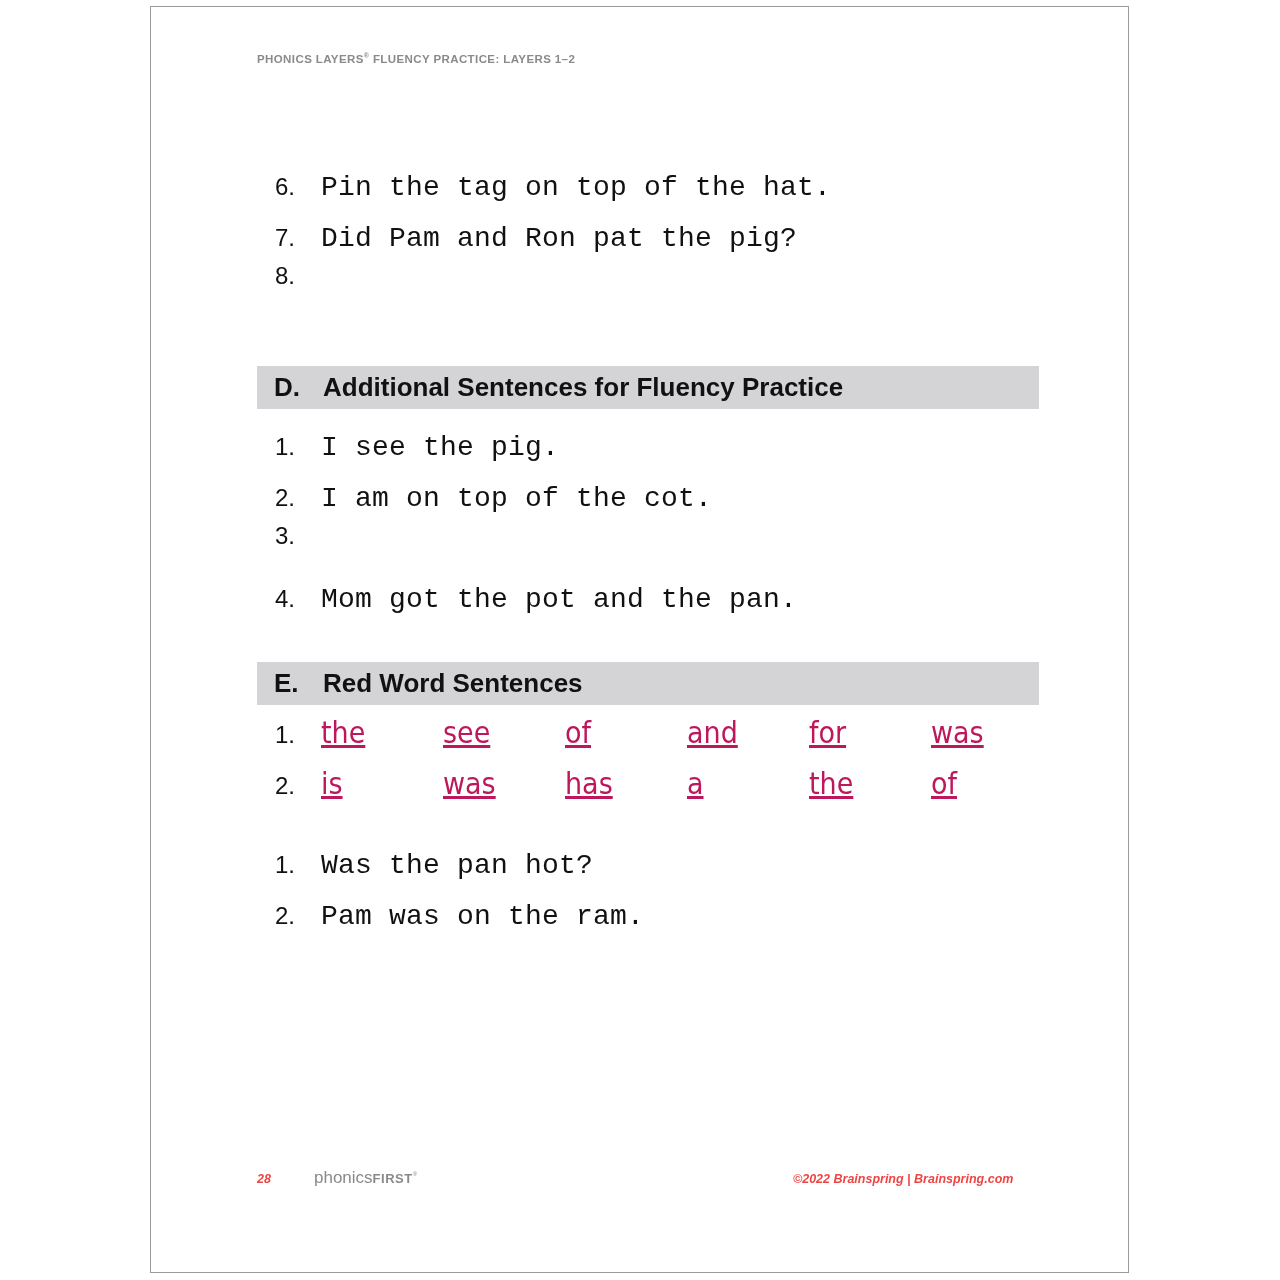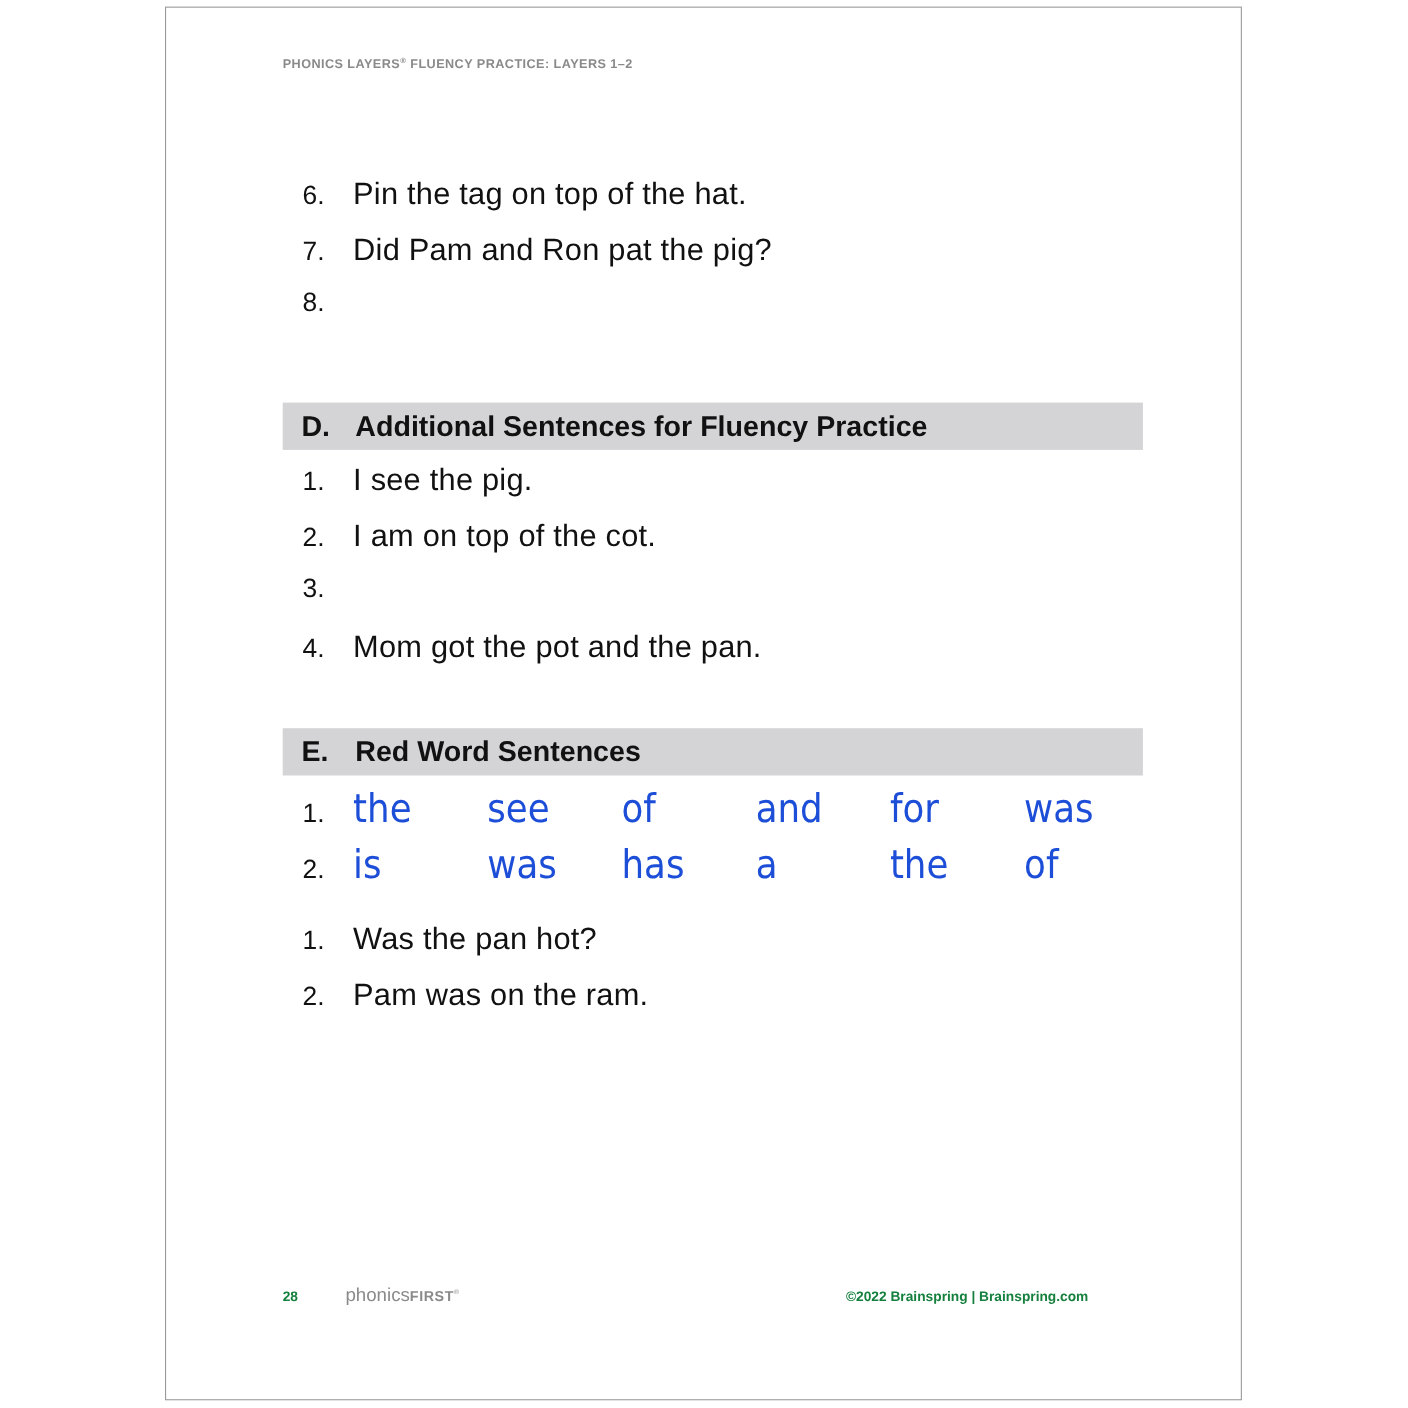--- a/index.html
+++ b/index.html
@@ -17,42 +17,43 @@
     .line {
       position: absolute; left: 275px; height: 46px;
       font-family: "DejaVu Sans", sans-serif; color: #111;
       display: flex; align-items: baseline;
     }
     .num {
       width: 46px; font-family: "Liberation Sans", sans-serif;
       font-size: 24px; color: #111;
     }
     .txt {
-      font-family: Liberation Sans, sans-serif; font-weight: 200;
+      font-family: Liberation Mono, monospace; font-weight: 200;
       font-size: 28px; letter-spacing: 0.2px; color: #111;
       font-stretch: condensed;
+      margin-top: 12px;
     }
     .section-bar {
       position: absolute; left: 257px; width: 782px; height: 43px;
       background: #d4d4d6; display: flex; align-items: center;
       font-family: "Liberation Sans", sans-serif; font-weight: bold;
       font-size: 26px; color: #111;
     }
     .section-bar .letter { width: 49px; padding-left: 17px; }
     .wordrow {
       position: absolute; left: 275px; height: 46px; display: flex; align-items: baseline;
     }
     .wordrow .w {
-      width: 122px; font-family: "DejaVu Sans", sans-serif; font-size: 36px;
-      color: #1d4ed8; font-stretch: condensed;
+      width: 122px; font-family: "DejaVu Sans", sans-serif; font-size: 30px;
+      color: #be185d; font-stretch: condensed; text-decoration: underline;
     }
     .footer {
       position: absolute; top: 1172px;
       font-family: "Liberation Sans", sans-serif; font-weight: bold;
-      font-size: 12.5px; color: #15803d;
+      font-size: 12.5px; color: #ef4444; font-style: italic;
     }
     .logo {
       position: absolute; left: 314px; top: 1168px;
       font-family: "Liberation Sans", sans-serif; font-size: 17px; color: #8a8a8a;
     }
     .logo b { font-size: 13px; letter-spacing: 0.5px; }
     .logo sup { font-size: 6px; }
   </style>
 </head>
 <body>
@@ -121,13 +122,13 @@
   <span class="num">1.</span>
   <span class="txt">Was the pan hot?</span>
 </div>
 <div class="line" style="top:889px;">
   <span class="num">2.</span>
   <span class="txt">Pam was on the ram.</span>
 </div>
 
 <div class="footer" style="left:257px;">28</div>
 <div class="logo"><span>phonics</span><b>FIRST</b><sup>®</sup></div>
-<div class="footer" style="left:769px;">©2022 Brainspring | Brainspring.com</div>
+<div class="footer" style="left:793px;">©2022 Brainspring | Brainspring.com</div>
 
 </body></html>

